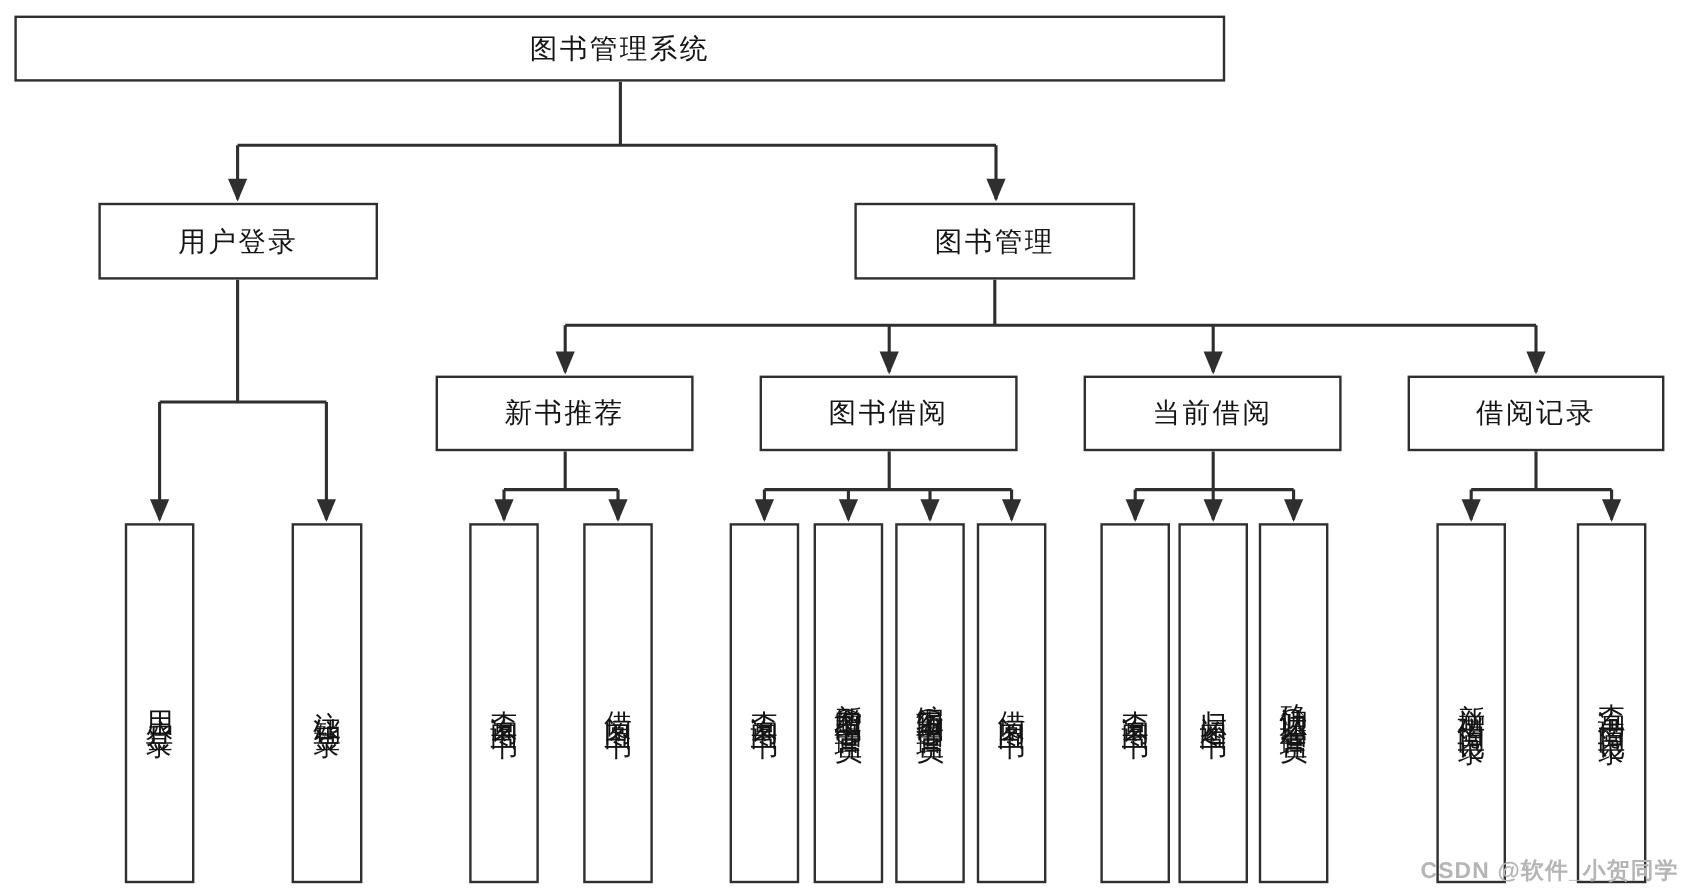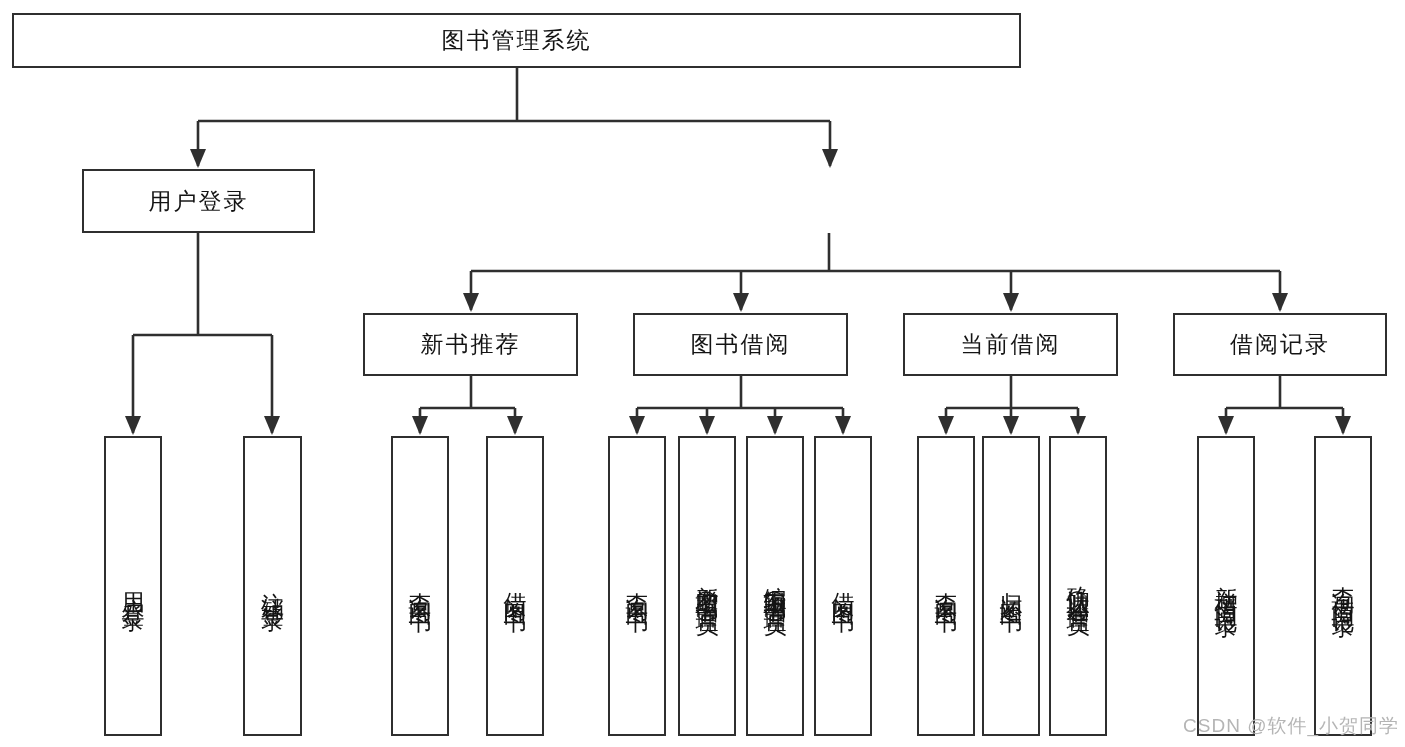--- a/index.html
+++ b/index.html
@@ -22,20 +22,21 @@
   }
   .box.v {
     writing-mode:vertical-rl; letter-spacing:6px; font-size:23px;
     white-space:normal;
   }
   .box.v.tight { letter-spacing:4px; }
   .watermark {
     position:absolute; right:6px; bottom:8px;
     color:var(--watermark); font-size:19px; letter-spacing:1px;
     pointer-events:none;
+    font-weight:bold;
   }
 </style>
 </head>
 <body>
 
 <div id="canvas">
 
   <svg class="connectors" viewBox="0 0 1405 747" xmlns="http://www.w3.org/2000/svg">
 
     <path d="M517 68V121 M198 121H830 M198 121V166 M830 121V166
@@ -62,20 +63,21 @@
     <polygon points="946,435 938,416 954,416"></polygon>
     <polygon points="1011,435 1003,416 1019,416"></polygon>
     <polygon points="1078,435 1070,416 1086,416"></polygon>
     <polygon points="1226,435 1218,416 1234,416"></polygon>
     <polygon points="1343,435 1335,416 1351,416"></polygon>
   </svg>
 
   <div class="box" style="left:12px;top:13px;width:1009px;height:55px">图书管理系统</div>
 
   <div class="box" style="left:82px;top:169px;width:233px;height:64px">用户登录</div>
+  <div class="box" style="left:712px;top:169px;width:234px;height:64px">图书管理</div>
 
   <div class="box" style="left:633px;top:313px;width:215px;height:63px">图书借阅</div>
   <div class="box" style="left:363px;top:313px;width:215px;height:63px">新书推荐</div>
   <div class="box" style="left:1173px;top:313px;width:214px;height:63px">借阅记录</div>
   <div class="box" style="left:903px;top:313px;width:215px;height:63px">当前借阅</div>
 
   <div class="box v" style="left:104px;top:436px;width:58px;height:300px">用户登录</div>
   <div class="box v" style="left:243px;top:436px;width:59px;height:300px">注销登录</div>
 
   <div class="box v" style="left:391px;top:436px;width:58px;height:300px">查询图书</div>

